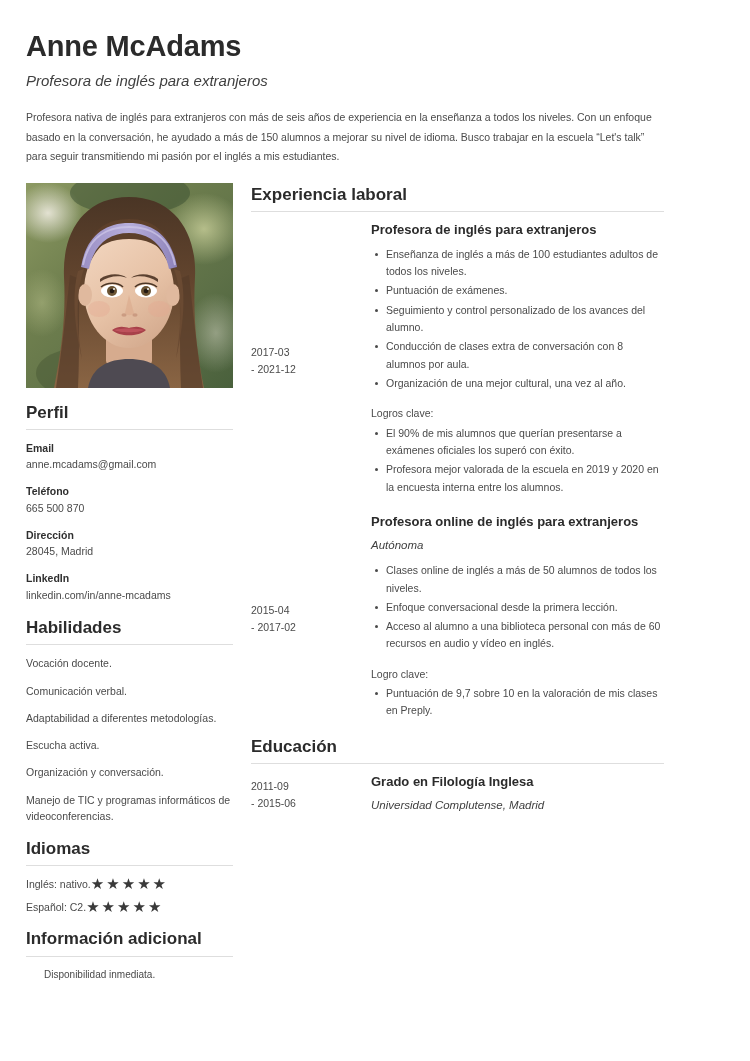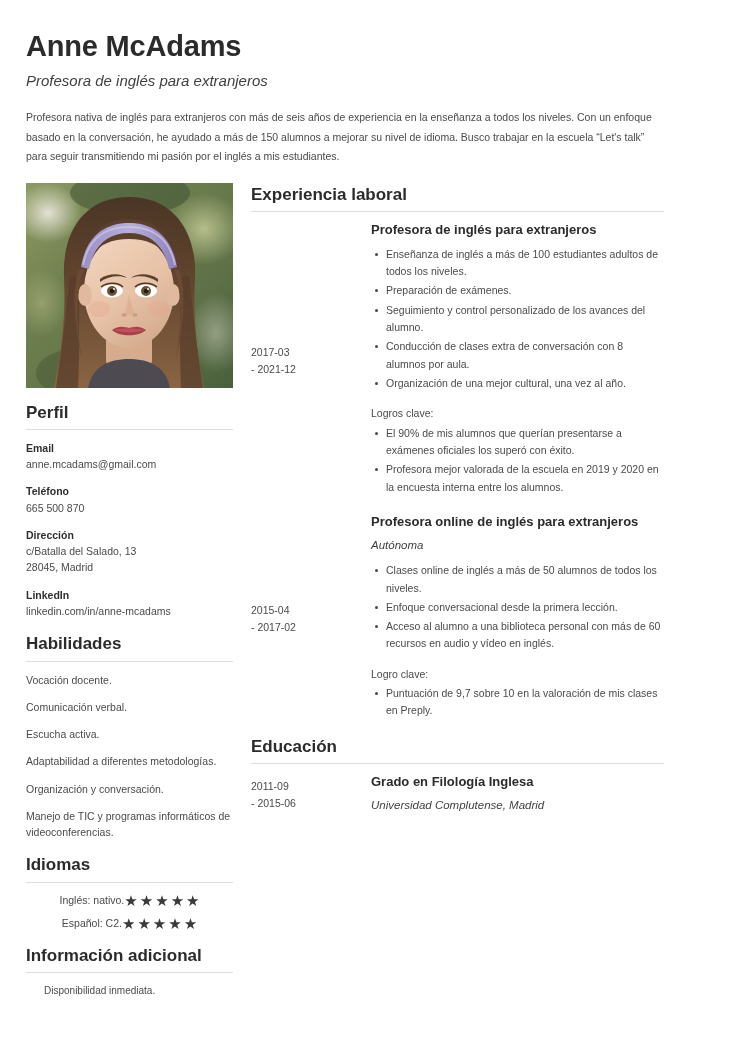--- a/index.html
+++ b/index.html
@@ -115,21 +115,21 @@
     font-size: 10.5px;
     color: #4a4a4a;
     line-height: 1.55;
     margin-bottom: 11px;
   }
 
   
   .lang-row {
     display: flex;
     align-items: center;
-    justify-content: center;
+    justify-content: flex-start;
     margin-bottom: 8px;
   }
   .lang-name {
     font-size: 10.5px;
     color: #4a4a4a;
     line-height: 1.4;
   }
   .stars {
     display: flex;
     gap: 2px;
@@ -326,37 +326,36 @@
           <div class="contact-value">anne.mcadams@gmail.com</div>
         </div>
 
         <div class="contact-block">
           <div class="contact-label">Teléfono</div>
           <div class="contact-value">665 500 870</div>
         </div>
 
         <div class="contact-block">
           <div class="contact-label">Dirección</div>
-          <div class="contact-value">c/Batalla del Salado, 13</div>
           <div class="contact-value">28045, Madrid</div>
         </div>
 
         <div class="contact-block">
           <div class="contact-label">LinkedIn</div>
           <div class="contact-value">linkedin.com/in/anne-mcadams</div>
         </div>
       </div>
 
       <div class="section">
         <div class="sec-title">Habilidades</div>
         <hr class="sec-rule">
         <div class="skill-item">Vocación docente.</div>
         <div class="skill-item">Comunicación verbal.</div>
+        <div class="skill-item">Adaptabilidad a diferentes metodologías.</div>
         <div class="skill-item">Escucha activa.</div>
-        <div class="skill-item">Adaptabilidad a diferentes metodologías.</div>
         <div class="skill-item">Organización y conversación.</div>
         <div class="skill-item">Manejo de TIC y programas informáticos de videoconferencias.</div>
       </div>
 
       <div class="section">
         <div class="sec-title">Idiomas</div>
         <hr class="sec-rule">
 
         <div class="lang-row">
           <span class="lang-name">Inglés: nativo.</span>
@@ -397,21 +396,21 @@
 
         <div class="entry">
           <div class="entry-dates">
             <div>2017-03</div>
             <div>- 2021-12</div>
           </div>
           <div class="entry-body">
             <div class="entry-role">Profesora de inglés para extranjeros</div>
             <ul class="bullets">
               <li>Enseñanza de inglés a más de 100 estudiantes adultos de todos los niveles.</li>
-              <li>Preparación de exámenes.</li>
+              <li>Puntuación de exámenes.</li>
               <li>Seguimiento y control personalizado de los avances del alumno.</li>
               <li>Conducción de clases extra de conversación con 8 alumnos por aula.</li>
               <li>Organización de una mejor cultural, una vez al año.</li>
             </ul>
             <div class="achieve-label">Logros clave:</div>
             <ul class="bullets">
               <li>El 90% de mis alumnos que querían presentarse a exámenes oficiales los superó con éxito.</li>
               <li>Profesora mejor valorada de la escuela en 2019 y 2020 en la encuesta interna entre los alumnos.</li>
             </ul>
           </div>

